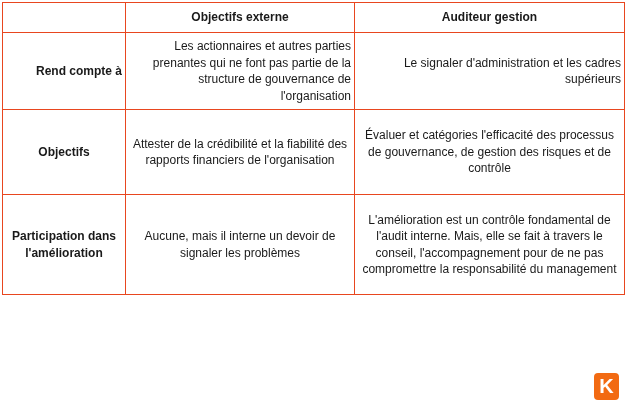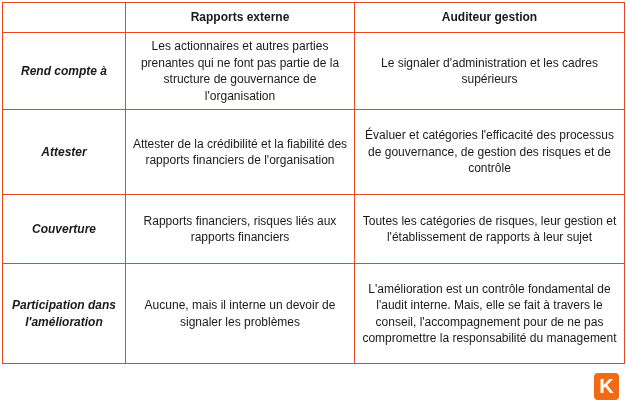--- a/index.html
+++ b/index.html
@@ -30,26 +30,25 @@
       font-size: 12px;
       line-height: 16.5px;
       padding: 0 3px;
     }
     table.cmp th {
       font-weight: bold;
       height: 29px;
     }
     table.cmp td.rowhead {
       font-weight: bold;
-      font-style: italic;
     }
     col.c0 { width: 123px; }
     col.c1 { width: 229px; }
     col.c2 { width: 270px; }
-    tr.r1 td { height: 76px; }
+    tr.r1 td { height: 76px; text-align: right; }
     tr.r2 td { height: 84px; }
     tr.r3 td { height: 68px; }
     tr.r4 td { height: 99px; }
     .logo {
       position: absolute;
       left: 594px;
       top: 373px;
       width: 25px;
       height: 27px;
       background: #f26a12;
@@ -67,39 +66,34 @@
 
 <table class="cmp">
   <colgroup>
     <col class="c0">
       <col class="c1">
       <col class="c2">
   </colgroup>
   <thead>
     <tr>
       <th></th>
-      <th>Rapports externe</th>
+      <th>Objectifs externe</th>
       <th>Auditeur gestion</th>
     </tr>
   </thead>
   <tbody>
     <tr class="r1">
       <td class="rowhead">Rend compte à</td>
       <td>Les actionnaires et autres parties prenantes qui ne font pas partie de la structure de gouvernance de l'organisation</td>
       <td>Le signaler d'administration et les cadres supérieurs</td>
     </tr>
     <tr class="r2">
-      <td class="rowhead">Attester</td>
+      <td class="rowhead">Objectifs</td>
       <td>Attester de la crédibilité et la fiabilité des rapports financiers de l'organisation</td>
       <td>Évaluer et catégories l'efficacité des processus de gouvernance, de gestion des risques et de contrôle</td>
-    </tr>
-    <tr class="r3">
-      <td class="rowhead">Couverture</td>
-      <td>Rapports financiers, risques liés aux rapports financiers</td>
-      <td>Toutes les catégories de risques, leur gestion et l'établissement de rapports à leur sujet</td>
     </tr>
     <tr class="r4">
       <td class="rowhead">Participation dans l'amélioration</td>
       <td>Aucune, mais il interne un devoir de signaler les problèmes</td>
       <td>L'amélioration est un contrôle fondamental de l'audit interne. Mais, elle se fait à travers le conseil, l'accompagnement pour de ne pas compromettre la responsabilité du management</td>
     </tr>
   </tbody>
 </table>
 
 <div class="logo">K</div>

